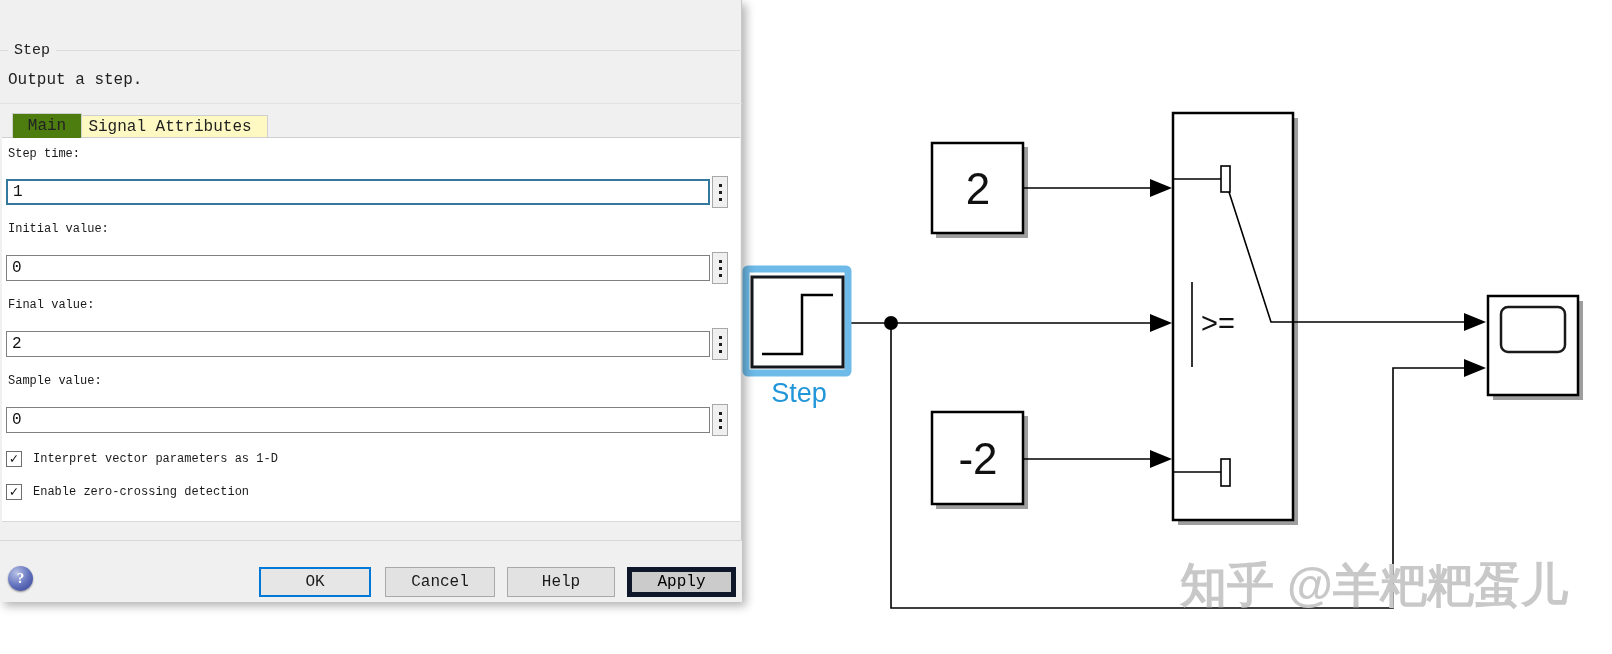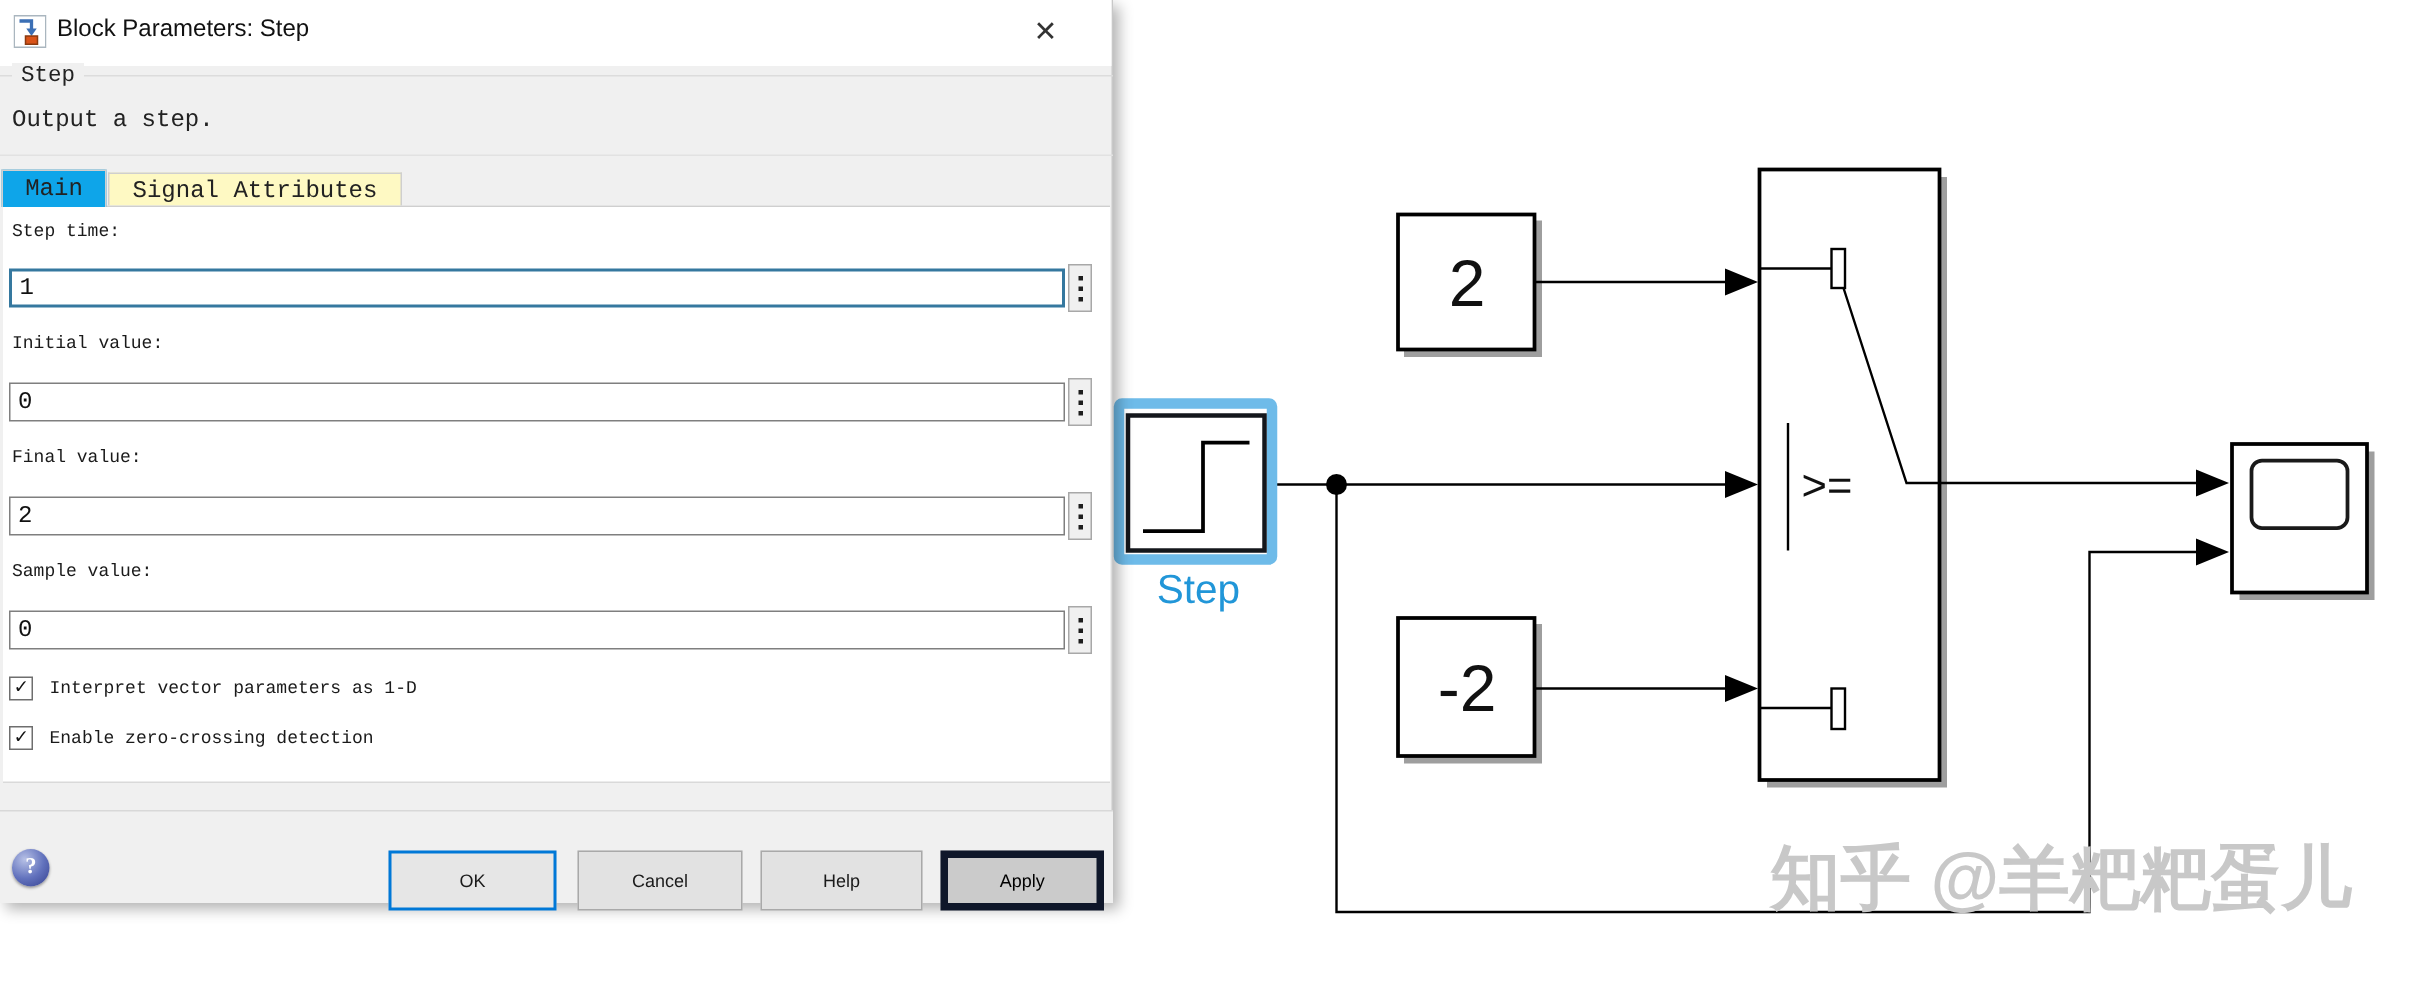--- a/index.html
+++ b/index.html
@@ -23,21 +23,21 @@
                font-family:"Liberation Sans",sans-serif; font-size:19px; color:#333;
                text-align:center; line-height:30px; cursor:pointer; }
 
   .group-line { position:absolute; left:0; top:50px; width:742px; height:1px; background:#dcdcdc; }
   .group-label { position:absolute; left:8px; top:42px; background:#f0f0f0; padding:0 6px;
                  font-size:15px; color:#222; }
   .group-desc { position:absolute; left:8px; top:71px; font-size:16px; color:#222; }
   .group-bottom { position:absolute; left:0; top:103px; width:742px; height:1px; background:#e2e2e2; }
 
   .tab { position:absolute; font-size:16px; color:#222; text-align:center; }
-  .tab-main { left:1px; top:113px; width:70px; height:25px; background:#0ea5e9;
+  .tab-main { left:12px; top:113px; width:70px; height:25px; background:#4d7c0f;
               border:1px solid #cfcfcf; border-bottom:none; line-height:24px; z-index:3; }
   .tab-sig  { left:72px; top:115px; width:196px; height:23px; background:#fef9c3;
               border:1px solid #cfcfcf; border-bottom:none; line-height:22px; z-index:1; }
 
   .panel { position:absolute; left:2px; top:137px; width:738px; height:385px;
            background:#ffffff; border-top:1px solid #cfcfcf; border-bottom:1px solid #d9d9d9; z-index:2; }
 
   .fld-label { position:absolute; left:6px; font-size:12px; color:#1a1a1a; white-space:nowrap; }
   .fld-input { position:absolute; left:4px; width:704px; height:26px; background:#fff;
                border:1px solid #7f7f7f; font-family:"Liberation Mono",monospace;
@@ -53,22 +53,22 @@
             font-size:14px; line-height:14px; text-align:center; color:#111; cursor:pointer; }
   .cb-label { margin-left:11px; font-size:12px; color:#1a1a1a; white-space:nowrap; }
 
   .bottombar { position:absolute; left:0; top:540px; width:742px; height:62px;
                background:#f0f0f0; border-top:1px solid #d8d8d8; }
   .help-circle { position:absolute; left:8px; top:25px; width:25px; height:25px; border-radius:50%;
                  background:radial-gradient(circle at 34% 28%, #b7c1e6, #6272bd 52%, #333f8e);
                  color:#fff; font-family:"Liberation Serif",serif; font-weight:bold; font-size:15px;
                  text-align:center; line-height:25px; cursor:pointer;
                  box-shadow:0 1px 2px rgba(0,0,0,.4); }
-  .dlg-btn { position:absolute; top:26px; height:40px; background:#e2e2e2; border:1px solid #a9a9a9;
-             font-family:Liberation Sans, sans-serif; font-size:12px; color:#1a1a1a; cursor:pointer; }
+  .dlg-btn { position:absolute; top:26px; height:30px; background:#e2e2e2; border:1px solid #a9a9a9;
+             font-family:Liberation Mono, monospace; font-size:16px; color:#1a1a1a; cursor:pointer; }
   .btn-ok     { left:259px; width:112px; border:2px solid #0078d7; background:#e6e6e6; }
   .btn-cancel { left:385px; width:110px; }
   .btn-help   { left:507px; width:108px; }
   .btn-apply  { left:627px; width:109px; background:#cbcbcb; color:#000000; border:5px solid #0f172a; }
 </style>
 </head>
 <body>
 
 <div id="stage">
 
@@ -114,30 +114,20 @@
     <rect x="746" y="269" width="102" height="104" rx="2" fill="#fff" stroke="#6ebbe9" stroke-width="7"></rect>
     <rect x="752" y="277" width="91" height="90" fill="#fff" stroke="#14171c" stroke-width="3"></rect>
     <path d="M762,354 H802 V295 H833" stroke="#000" stroke-width="2.5" fill="none"></path>
     <text x="799" y="402" text-anchor="middle" font-family="Liberation Sans, sans-serif" font-size="27" fill="#2196d8">Step</text>
 
     <text x="1180" y="601" font-family="Liberation Sans, sans-serif" font-size="47" font-weight="600" fill="#c8c8c8">知乎 @羊粑粑蛋儿</text>
   </svg>
 
   <div id="dialog">
 
-    <div class="titlebar">
-      <svg class="win-icon" viewBox="0 0 22 22">
-        <rect x="0.5" y="0.5" width="21" height="21" fill="#ffffff" stroke="#aab6bf"></rect>
-        <path d="M4 4 H12 V10" stroke="#3b6fb5" stroke-width="2.2" fill="none"></path>
-        <polygon points="8.5,9 15.5,9 12,14" fill="#3b6fb5"></polygon>
-        <rect x="8" y="14" width="8" height="5.5" fill="#d95319" stroke="#8a3a10"></rect>
-      </svg>
-      <div class="title-text">Block Parameters: Step</div>
-      <div class="close-btn">✕</div>
-    </div>
 
     <div class="group-line"></div>
     <span class="group-label">Step</span>
     <div class="group-desc">Output a step.</div>
     <div class="group-bottom"></div>
 
     <div class="tab tab-main">Main</div>
     <div class="tab tab-sig">Signal Attributes</div>
 
     <div class="panel">

